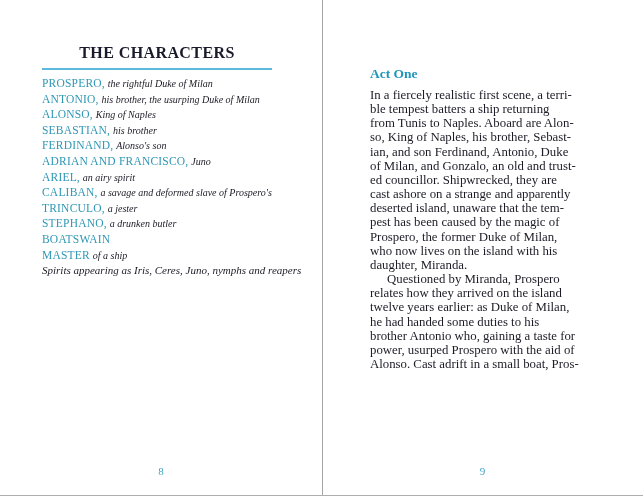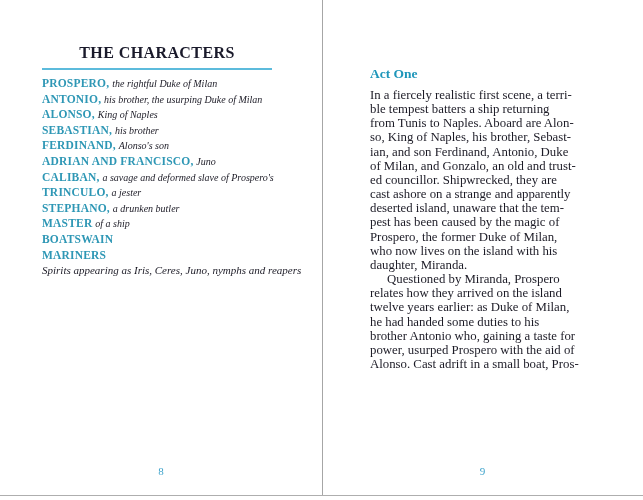--- a/index.html
+++ b/index.html
@@ -47,21 +47,21 @@
   .char-list {
     margin-top: 6px;
   }
   .char-row {
     white-space: nowrap;
     line-height: 15.6px;
     font-size: 11.5px;
   }
   .char-name {
     color: #2e97b5;
-    font-weight: 700;
+    font-weight: 400;
     letter-spacing: 0.2px;
   }
   .char-desc {
     color: #1c1b26;
     font-style: italic;
     font-size: 10px;
   }
   .char-footnote {
     color: #1c1b26;
     font-style: italic;
@@ -142,42 +142,42 @@
       </div>
       <div class="char-row">
         <span class="char-name">FERDINAND,</span>
         <span class="char-desc">Alonso's son</span>
       </div>
       <div class="char-row">
         <span class="char-name">ADRIAN AND FRANCISCO,</span>
         <span class="char-desc">Juno</span>
       </div>
       <div class="char-row">
+        <span class="char-name">ARIEL,</span>
+        <span class="char-desc">an airy spirit</span>
+      </div>
+      <div class="char-row">
         <span class="char-name">CALIBAN,</span>
         <span class="char-desc">a savage and deformed slave of Prospero's</span>
       </div>
       <div class="char-row">
         <span class="char-name">TRINCULO,</span>
         <span class="char-desc">a jester</span>
       </div>
       <div class="char-row">
         <span class="char-name">STEPHANO,</span>
         <span class="char-desc">a drunken butler</span>
       </div>
       <div class="char-row">
+        <span class="char-name">BOATSWAIN</span>
+        <span class="char-desc"></span>
+      </div>
+      <div class="char-row">
         <span class="char-name">MASTER</span>
         <span class="char-desc">of a ship</span>
-      </div>
-      <div class="char-row">
-        <span class="char-name">BOATSWAIN</span>
-        <span class="char-desc"></span>
-      </div>
-      <div class="char-row">
-        <span class="char-name">MARINERS</span>
-        <span class="char-desc"></span>
       </div>
       <div class="char-footnote">Spirits appearing as Iris, Ceres, Juno, nymphs and reapers</div>
     </div>
   </div>
 
   <div class="page-right">
     <h2 class="act-heading">Act One</h2>
     <p class="body-para">In a fiercely realistic first scene, a terri-
 ble tempest batters a ship returning
 from Tunis to Naples. Aboard are Alon-

